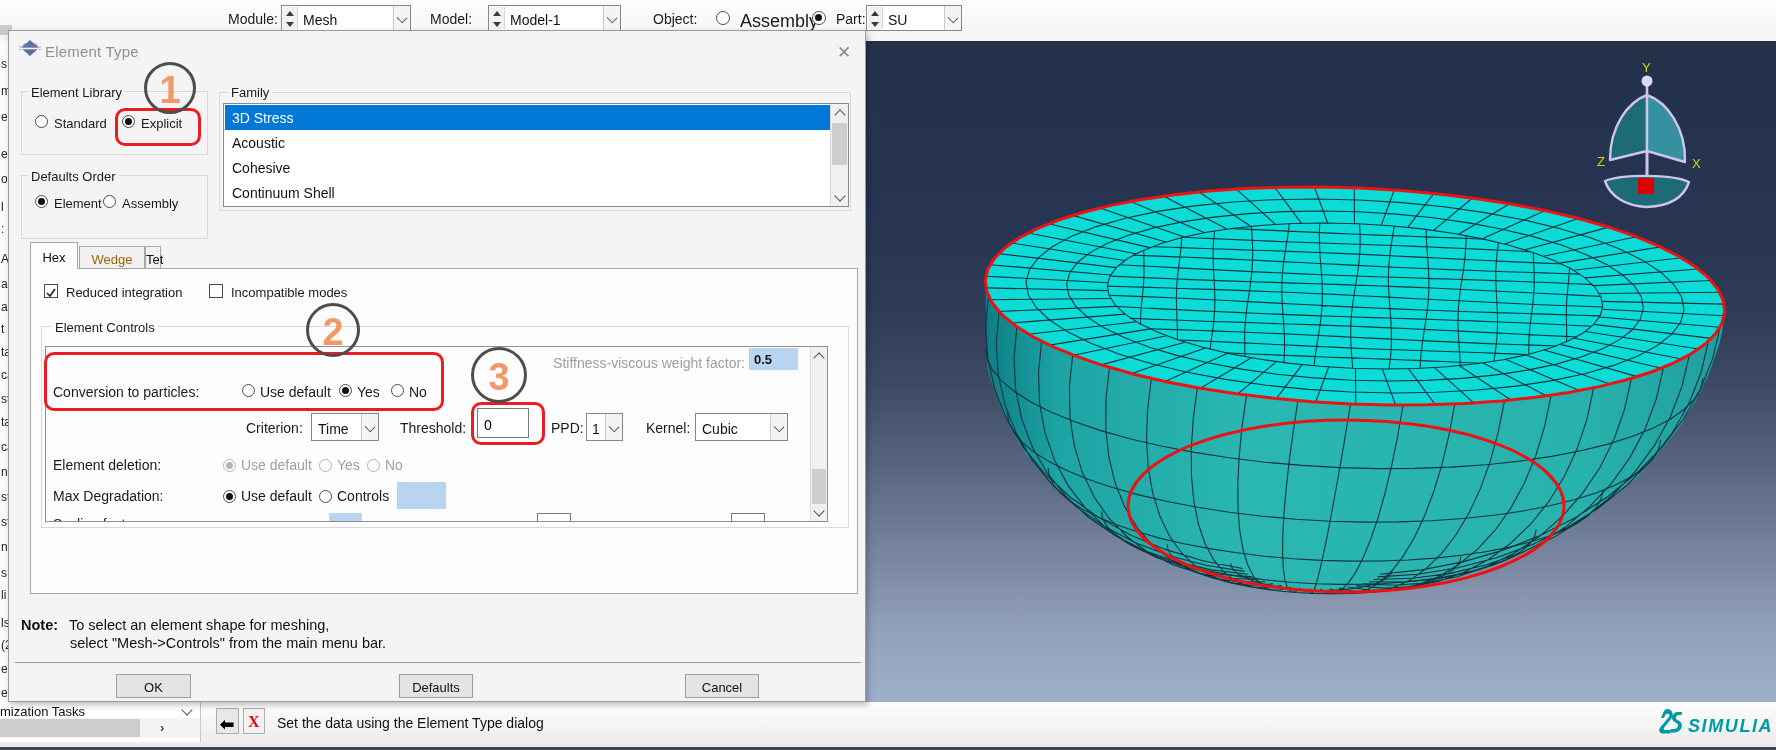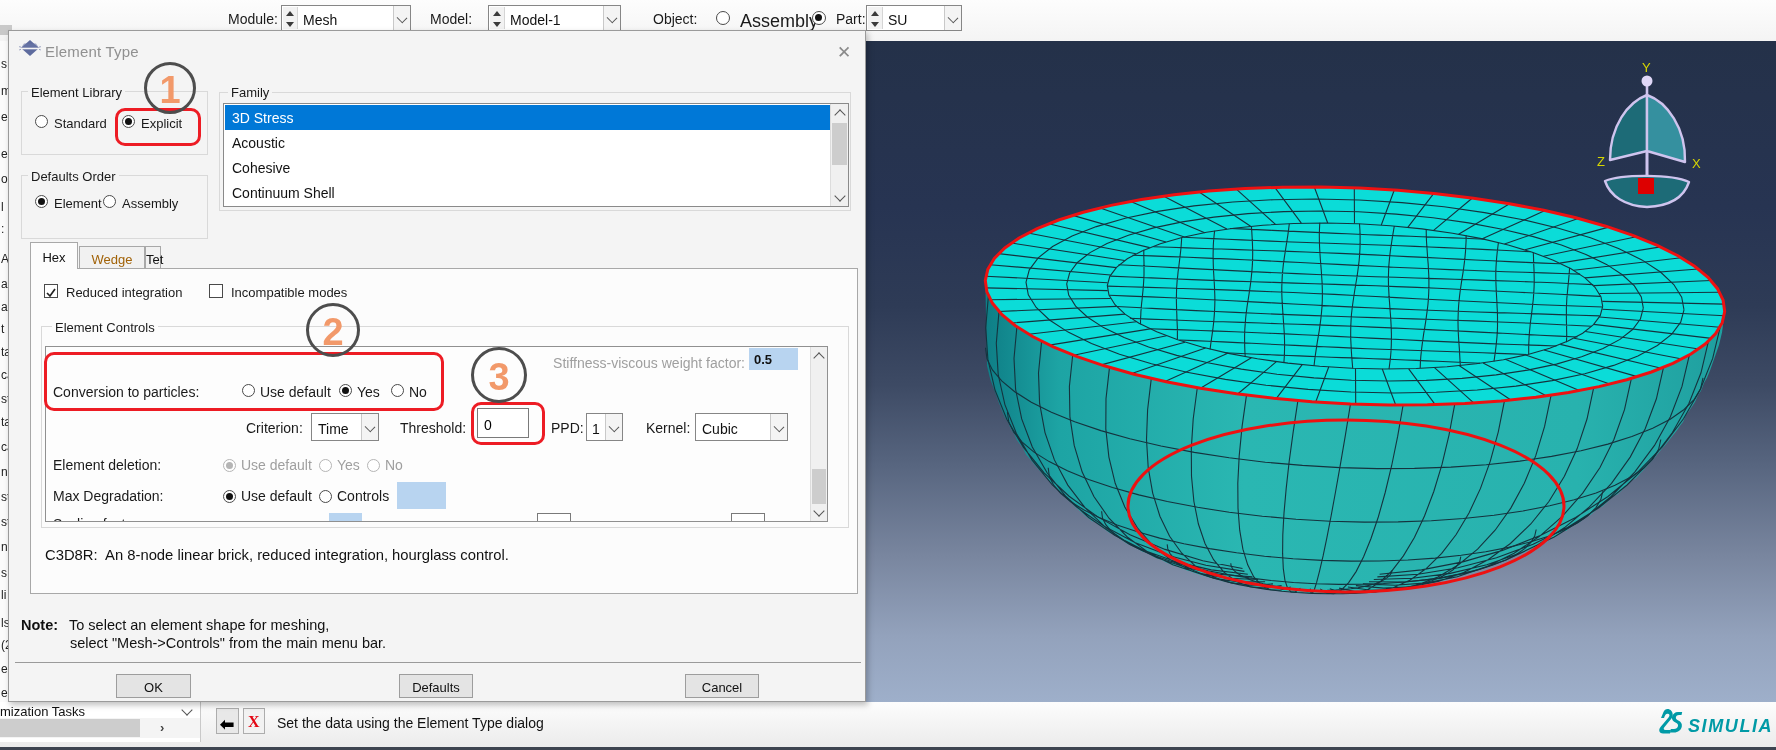--- a/index.html
+++ b/index.html
@@ -274,21 +274,20 @@
         <div class="sbbtn" style="top:0;">
           <div class="chev" style="left:4px;top:7px;transform:rotate(-135deg);"></div>
         </div>
         <div class="sbthumb" style="top:122px; height:36px;"></div>
         <div class="sbbtn" style="bottom:0;">
           <div class="chev" style="left:4px;top:3px;transform:rotate(45deg);"></div>
         </div>
      </div>
   </div>
 
-  <div class="abs" style="left:36px; top:516px; font-size:14.8px; color:#111;">C3D8R:&nbsp; An 8-node linear brick, reduced integration, hourglass control.</div>
 
   <div class="abs" style="left:12px; top:586px; font-size:14.5px; font-weight:bold; color:#111;">Note:</div>
   <div class="abs" style="left:60px; top:586px; font-size:14.5px; color:#111;">To select an element shape for meshing,</div>
   <div class="abs" style="left:61px; top:604px; font-size:14.5px; color:#111;">select "Mesh-&gt;Controls" from the main menu bar.</div>
 
   <div class="abs" style="left:6px; top:631px; width:846px; height:1px; background:#9a9a9a;"></div>
   <div class="btn" style="left:107px; top:643px; width:75px; height:24px; padding-top:5px;">OK</div>
   <div class="btn" style="left:390px; top:643px; width:74px; height:24px; padding-top:5px;">Defaults</div>
   <div class="btn" style="left:676px; top:643px; width:74px; height:24px; padding-top:5px;">Cancel</div>
 

